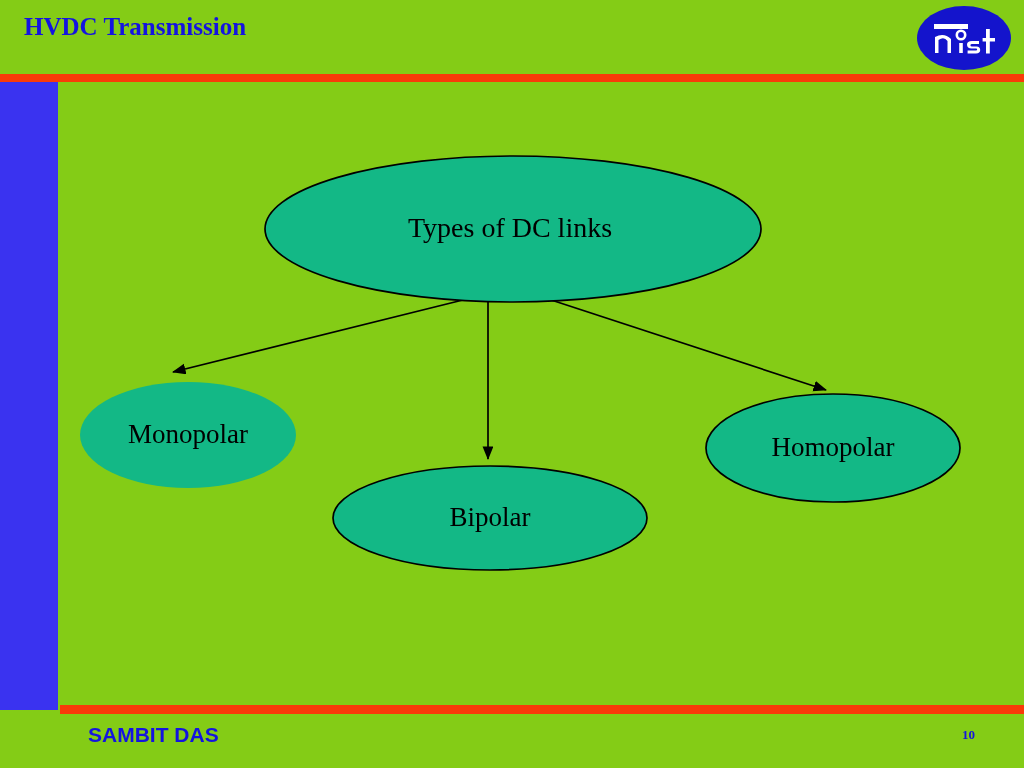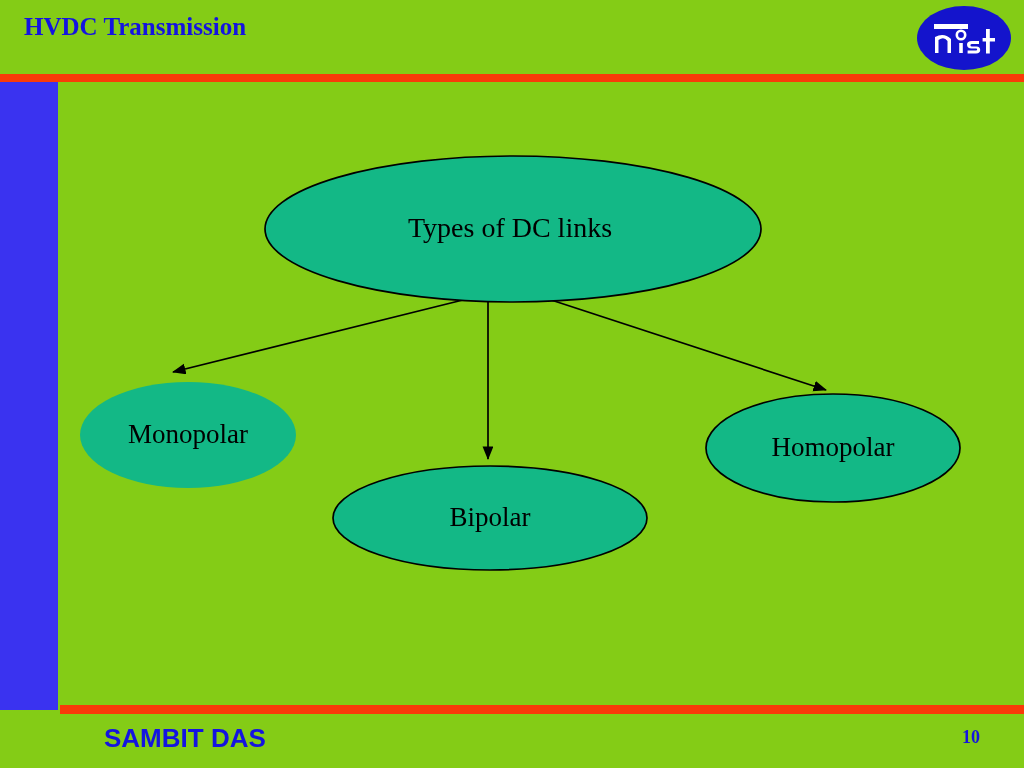--- a/index.html
+++ b/index.html
@@ -89,42 +89,41 @@
   }
   .node-label.root { font-size: 28px; }
 
   
   #footer-author {
     position: absolute;
     left: 88px;
     top: 723px;
     font-family: "Liberation Sans", "DejaVu Sans", sans-serif;
     font-weight: bold;
-    font-size: 26px;
-    color: #1414e0;
-    white-space: nowrap;
-    margin-left: 16px;
+    font-size: 21px;
+    color: #1414e0;
+    white-space: nowrap;
   }
   #footer-code {
     position: absolute;
     left: 662px;
     top: 723px;
     font-family: "Liberation Sans", "DejaVu Sans", sans-serif;
     font-weight: bold;
     font-size: 21px;
     color: #1414e0;
     white-space: nowrap;
   }
   #footer-page {
     position: absolute;
     left: 962px;
     top: 727px;
     font-family: "Liberation Serif", "DejaVu Serif", serif;
     font-weight: bold;
-    font-size: 18px;
+    font-size: 13px;
     color: #1414e0;
     white-space: nowrap;
   }
 </style>
 </head>
 <body>
 
 <div id="slide">
 
   <div id="slide-title">HVDC Transmission</div>

